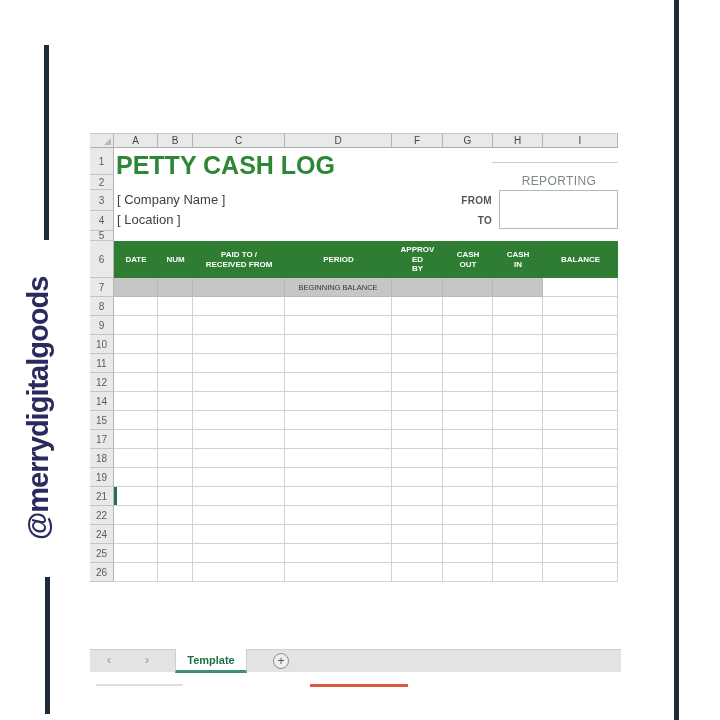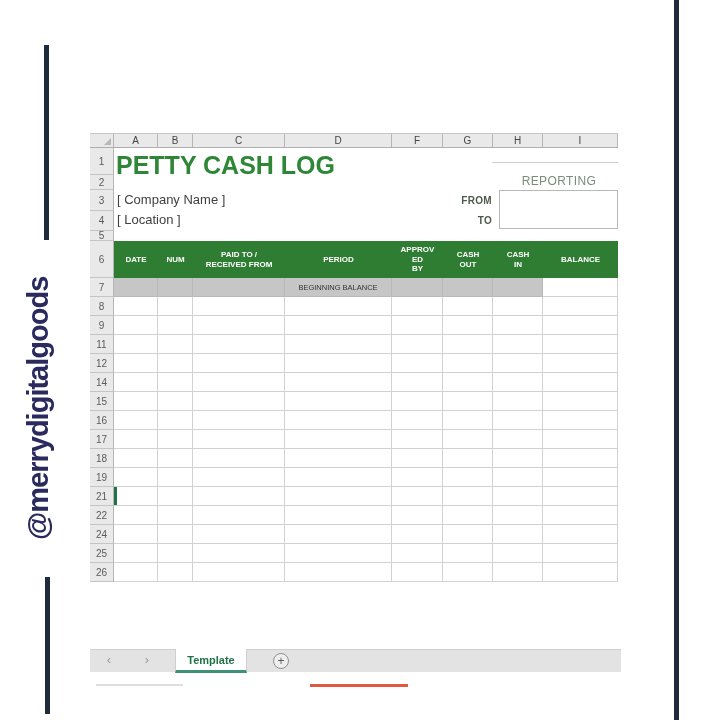--- a/index.html
+++ b/index.html
@@ -184,20 +184,31 @@
             <div class="cell" style="width: 44px;"></div>
             <div class="cell" style="width: 35px;"></div>
             <div class="cell" style="width: 92px;"></div>
             <div class="cell" style="width: 107px;"></div>
             <div class="cell" style="width: 51px;"></div>
             <div class="cell" style="width: 50px;"></div>
             <div class="cell" style="width: 50px;"></div>
             <div class="cell" style="width: 75px;"></div>
           </div>
           <div class="grid-row data-row">
+            <div class="rowhead">10</div>
+            <div class="cell" style="width: 44px;"></div>
+            <div class="cell" style="width: 35px;"></div>
+            <div class="cell" style="width: 92px;"></div>
+            <div class="cell" style="width: 107px;"></div>
+            <div class="cell" style="width: 51px;"></div>
+            <div class="cell" style="width: 50px;"></div>
+            <div class="cell" style="width: 50px;"></div>
+            <div class="cell" style="width: 75px;"></div>
+          </div>
+          <div class="grid-row data-row">
             <div class="rowhead">11</div>
             <div class="cell" style="width: 44px;"></div>
             <div class="cell" style="width: 35px;"></div>
             <div class="cell" style="width: 92px;"></div>
             <div class="cell" style="width: 107px;"></div>
             <div class="cell" style="width: 51px;"></div>
             <div class="cell" style="width: 50px;"></div>
             <div class="cell" style="width: 50px;"></div>
             <div class="cell" style="width: 75px;"></div>
           </div>
@@ -218,31 +229,20 @@
             <div class="cell" style="width: 35px;"></div>
             <div class="cell" style="width: 92px;"></div>
             <div class="cell" style="width: 107px;"></div>
             <div class="cell" style="width: 51px;"></div>
             <div class="cell" style="width: 50px;"></div>
             <div class="cell" style="width: 50px;"></div>
             <div class="cell" style="width: 75px;"></div>
           </div>
           <div class="grid-row data-row">
             <div class="rowhead">15</div>
-            <div class="cell" style="width: 44px;"></div>
-            <div class="cell" style="width: 35px;"></div>
-            <div class="cell" style="width: 92px;"></div>
-            <div class="cell" style="width: 107px;"></div>
-            <div class="cell" style="width: 51px;"></div>
-            <div class="cell" style="width: 50px;"></div>
-            <div class="cell" style="width: 50px;"></div>
-            <div class="cell" style="width: 75px;"></div>
-          </div>
-          <div class="grid-row data-row">
-            <div class="rowhead">16</div>
             <div class="cell" style="width: 44px;"></div>
             <div class="cell" style="width: 35px;"></div>
             <div class="cell" style="width: 92px;"></div>
             <div class="cell" style="width: 107px;"></div>
             <div class="cell" style="width: 51px;"></div>
             <div class="cell" style="width: 50px;"></div>
             <div class="cell" style="width: 50px;"></div>
             <div class="cell" style="width: 75px;"></div>
           </div>
           <div class="grid-row data-row">

